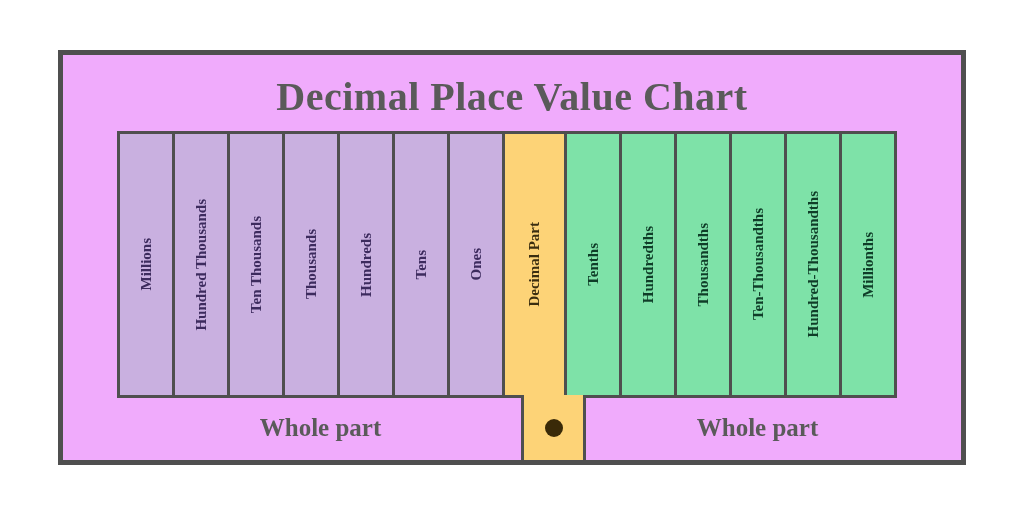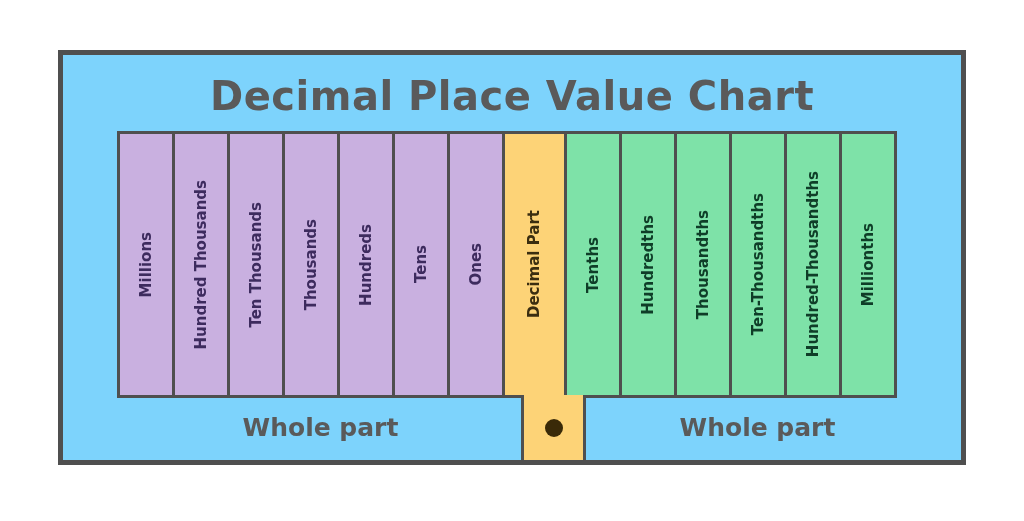--- a/index.html
+++ b/index.html
@@ -15,21 +15,22 @@
   }
 
   #chart-frame {
     position: absolute;
     left: 58px;
     top: 50px;
     width: 908px;
     height: 415px;
     box-sizing: border-box;
     border: 5px solid #4f4f4f;
-    background: #7dd3fc;
+    background: #f0abfc;
+    font-family: Liberation Serif, serif;
   }
 
   #chart-title {
     position: absolute;
     left: 0;
     top: 18px;
     width: 100%;
     text-align: center;
     font-size: 40px;
     font-weight: bold;

